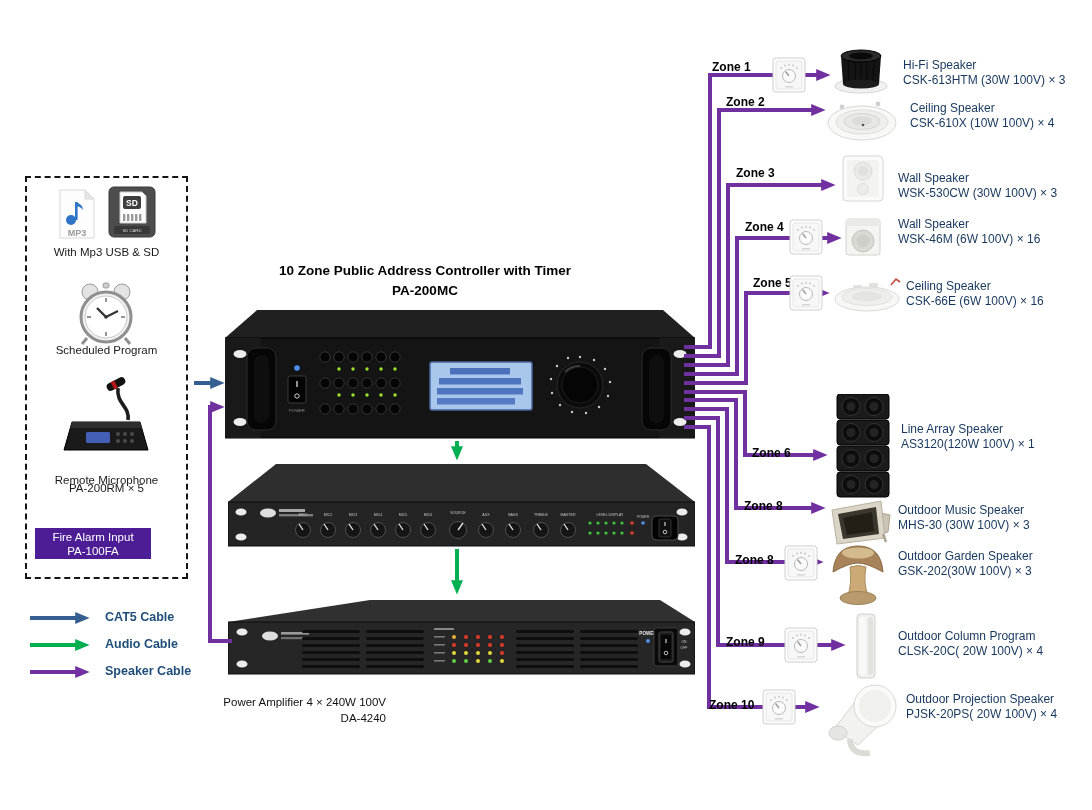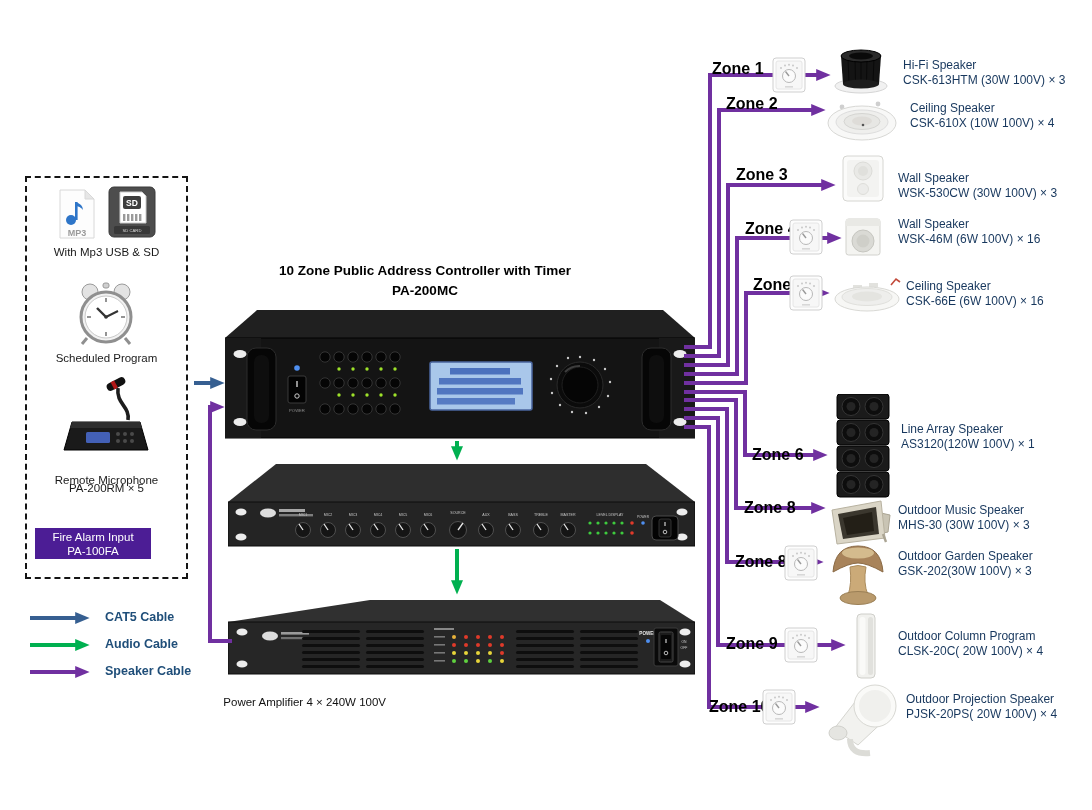--- a/index.html
+++ b/index.html
@@ -1,19 +1,19 @@
 <!DOCTYPE html>
 <html><head>
 <meta charset="utf-8">
 <style>
   *{box-sizing:border-box}
   html,body{margin:0;padding:0;background:#fff;font-family:"Liberation Sans",sans-serif}
   #canvas{position:relative;width:1092px;height:810px;background:#ffffff;overflow:hidden}
   .abs{position:absolute}
-  .zone-label{font-weight:bold;font-size:16px;color:#000;white-space:nowrap}
+  .zone-label{font-weight:bold;font-size:12px;color:#000;white-space:nowrap}
   .zone-desc{font-size:12px;color:#17375D;line-height:15px;white-space:nowrap}
   .legend-label{font-size:12.5px;font-weight:bold;color:#1F4E79;white-space:nowrap}
   .title{font-size:13.5px;font-weight:bold;color:#000;text-align:center;line-height:20px;white-space:nowrap}
   .caption{font-size:11.5px;color:#111;text-align:right;line-height:16px;white-space:nowrap}
   .srcbox{border:2px dashed #151515;background:#fff}
   .srclabel{font-size:11.5px;color:#1a1a1a;text-align:center;white-space:nowrap}
   .fire{background:#4c1d95;color:#fff;font-size:11.5px;text-align:center;line-height:14px;padding-top:2px}
   svg{display:block}
 </style>
 </head>
@@ -98,21 +98,21 @@
       <line x1="14" y1="36" x2="18" y2="36"></line>
         <line x1="48" y1="36" x2="52" y2="36"></line>
     </g>
     <line x1="33" y1="36" x2="24" y2="27" stroke="#333" stroke-width="2.4"></line>
     <line x1="33" y1="36" x2="45" y2="30" stroke="#333" stroke-width="2"></line>
     <circle cx="33" cy="36" r="1.8" fill="#333"></circle>
     <line x1="14" y1="57" x2="9" y2="63" stroke="#8f8f8f" stroke-width="3"></line>
     <line x1="52" y1="57" x2="57" y2="63" stroke="#8f8f8f" stroke-width="3"></line>
   </svg>
 
-  <div class="abs srclabel" style="left:25px;top:352px;width:163px;z-index:3">Scheduled Program</div>
+  <div class="abs srclabel" style="left:25px;top:344px;width:163px;z-index:3">Scheduled Program</div>
 
   <svg class="abs" style="left:58px;top:370px;z-index:3" width="96" height="86" viewBox="0 0 96 86">
     <path d="M70 50 C72 36 58 34 60 18" stroke="#1d1d1d" stroke-width="3.6" fill="none"></path>
     <g transform="rotate(-28 58 14)">
       <rect x="48" y="10" width="20" height="8" rx="4" fill="#111"></rect>
       <rect x="54" y="10" width="4" height="8" fill="#b01818"></rect>
     </g>
     <path d="M14 52 H82 L90 80 H6 Z" fill="#1a1a1a" stroke="#000"></path>
     <path d="M14 52 H82 L84 58 H12 Z" fill="#2e2e2e"></path>
     <rect x="28" y="62" width="24" height="11" rx="1.5" fill="#4868c8" opacity="0.9"></rect>
@@ -397,20 +397,21 @@
       <rect x="433" y="37" width="10" height="24" rx="1" fill="#060606"></rect>
       <line x1="438" y1="41" x2="438" y2="45" stroke="#cfcfcf" stroke-width="1.2"></line>
       <circle cx="438" cy="55" r="1.8" fill="none" stroke="#cfcfcf" stroke-width="0.9"></circle>
     </g>
     <text x="456" y="45" font-size="3.4" fill="#d0d0d0" text-anchor="middle">ON</text>
     <text x="456" y="51" font-size="3.4" fill="#d0d0d0" text-anchor="middle">OFF</text>
   </svg>
 
   <div class="abs caption" style="left:150px;top:694px;width:236px;z-index:3">
     <div>Power Amplifier 4 × 240W 100V</div>
+    <div>DA-4240</div>
   </div>
 
   <div class="abs zone-label" style="left:712px;top:60px;z-index:6">Zone 1</div>
   <div class="abs zone-label" style="left:726px;top:95px;z-index:6">Zone 2</div>
   <div class="abs zone-label" style="left:736px;top:166px;z-index:6">Zone 3</div>
   <div class="abs zone-label" style="left:745px;top:220px;z-index:6">Zone 4</div>
   <div class="abs zone-label" style="left:753px;top:276px;z-index:6">Zone 5</div>
   <div class="abs zone-label" style="left:752px;top:446px;z-index:6">Zone 6</div>
   <div class="abs zone-label" style="left:744px;top:499px;z-index:6">Zone 8</div>
   <div class="abs zone-label" style="left:735px;top:553px;z-index:6">Zone 8</div>

